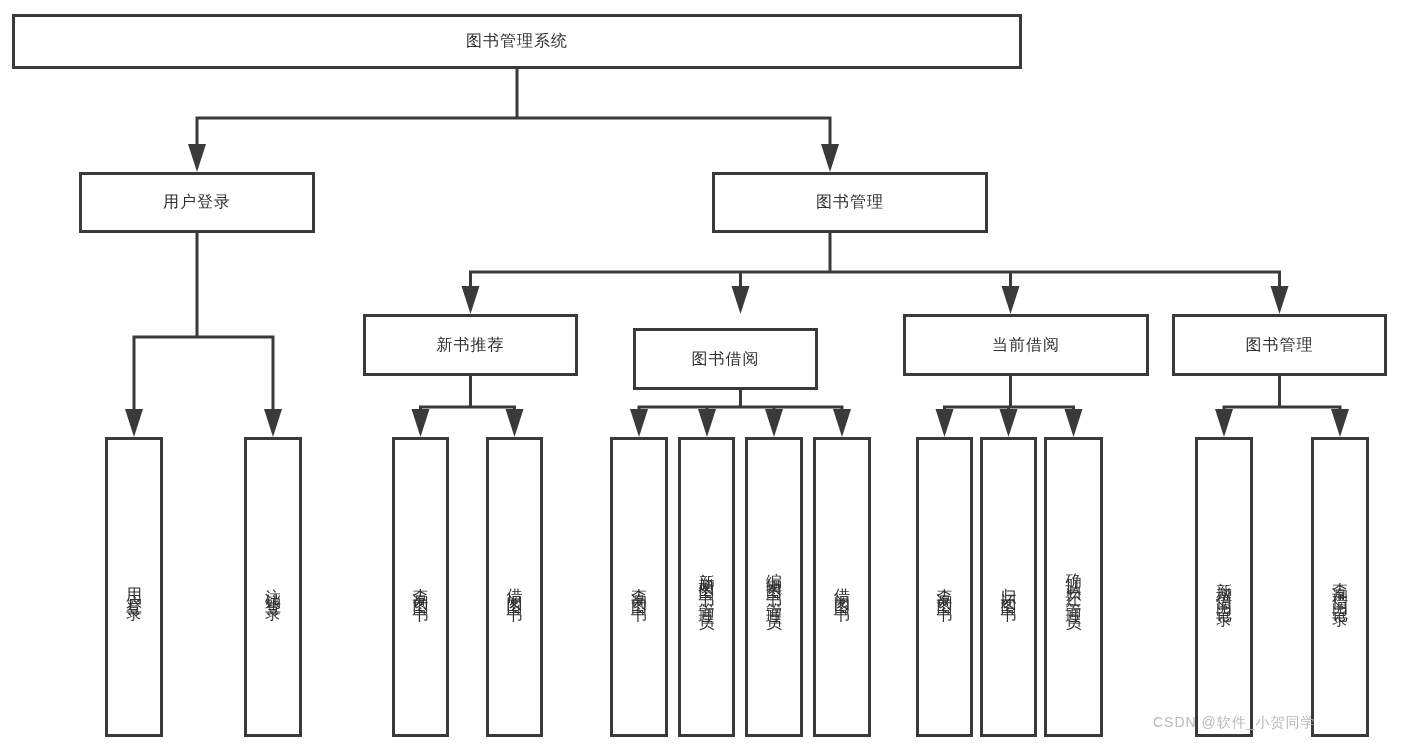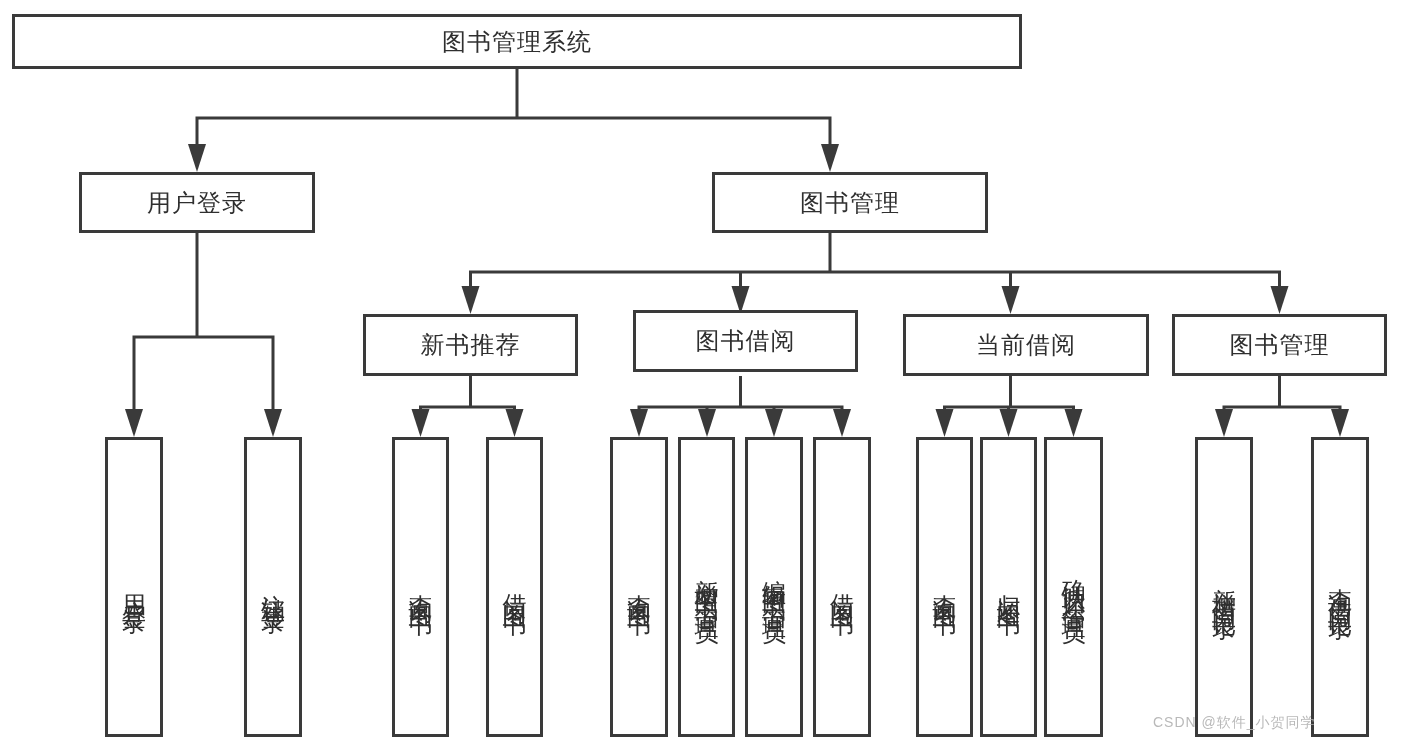--- a/index.html
+++ b/index.html
@@ -23,21 +23,21 @@
   }
   .node {
     position: absolute;
     box-sizing: border-box;
     border: 3px solid #3a3a3a;
     background: #ffffff;
     display: flex;
     align-items: center;
     justify-content: center;
     color: #2f2f2f;
-    font-size: 24px;
+    font-size: 16px;
     z-index: 2;
     white-space: nowrap;
   }
   .node.h {
     letter-spacing: 1px;
   }
   .node.v {
     writing-mode: vertical-rl;
     text-orientation: mixed;
     letter-spacing: 6px;
@@ -102,21 +102,21 @@
       <polygon points="1331,409 1349,409 1340,437"></polygon>
     </g>
   </svg>
 
   <div class="node h" style="left:12px; top:14px; width:1010px; height:55px;">图书管理系统</div>
 
   <div class="node h" style="left:79px; top:172px; width:236px; height:61px;">用户登录</div>
   <div class="node h" style="left:712px; top:172px; width:276px; height:61px;">图书管理</div>
 
   <div class="node h" style="left:363px; top:314px; width:215px; height:62px;">新书推荐</div>
-  <div class="node h" style="left:633px; top:310px; width:225px; height:62px;">图书借阅</div>
+  <div class="node h" style="left:633px; top:328px; width:185px; height:62px;">图书借阅</div>
   <div class="node h" style="left:903px; top:314px; width:246px; height:62px;">当前借阅</div>
   <div class="node h" style="left:1172px; top:314px; width:215px; height:62px;">图书管理</div>
 
   <div class="node v" style="left:105px; top:437px; width:58px; height:300px;">用户登录</div>
   <div class="node v" style="left:244px; top:437px; width:58px; height:300px;">注销登录</div>
 
   <div class="node v" style="left:392px; top:437px; width:57px; height:300px;">查询图书</div>
   <div class="node v" style="left:486px; top:437px; width:57px; height:300px;">借阅图书</div>
 
   <div class="node v" style="left:610px; top:437px; width:58px; height:300px;">查询图书</div>

